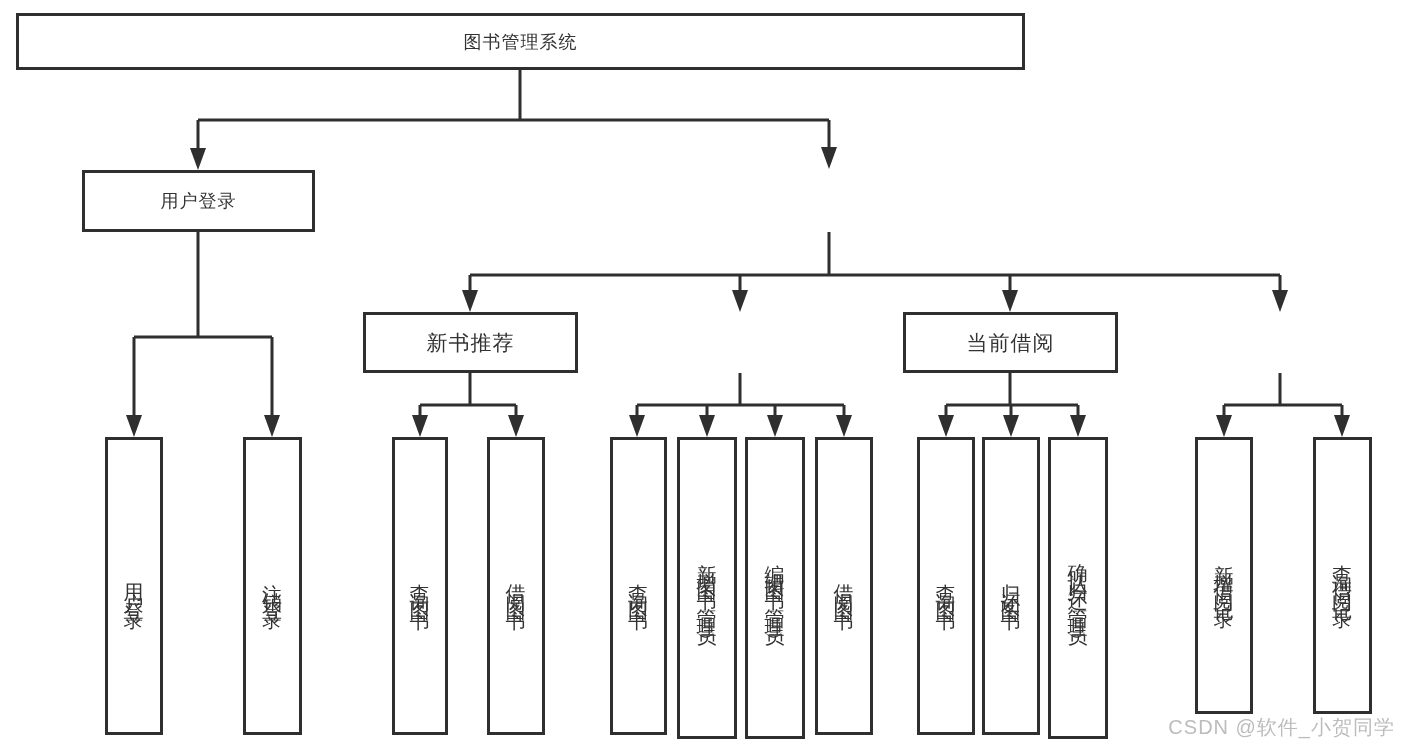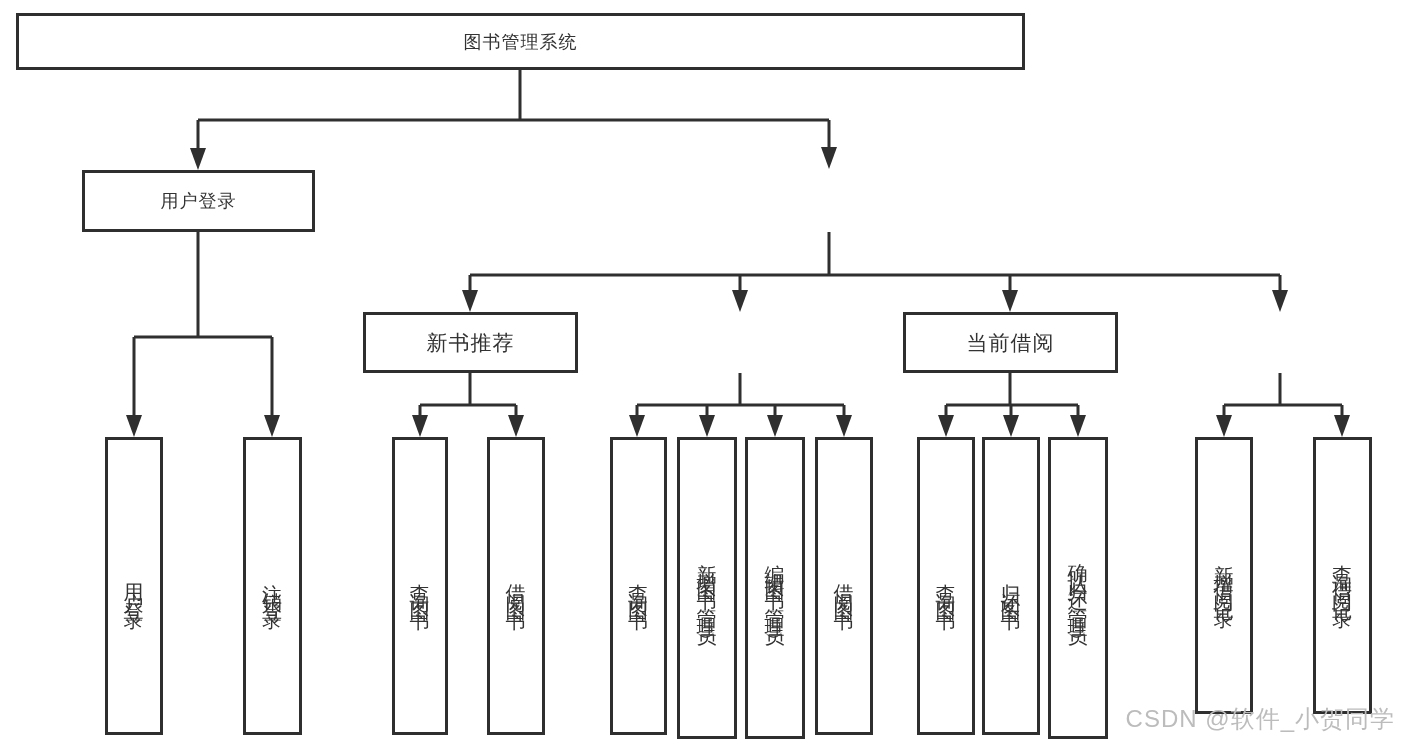--- a/index.html
+++ b/index.html
@@ -44,22 +44,22 @@
   .b1 { left:610px;  width:57px; }
   .b2 { left:677px;  width:60px; }
   .b3 { left:745px;  width:60px; }
   .b4 { left:815px;  width:58px; }
   .c1 { left:917px;  width:58px; }
   .c2 { left:982px;  width:58px; }
   .c3 { left:1048px; width:60px; }
   .d1 { left:1195px; width:58px; }
   .d2 { left:1313px; width:59px; }
   .watermark {
-    position:absolute; right:10px; bottom:12px;
-    font-size:24px; color:#bcbcbc; z-index:5;
+    position:absolute; right:10px; bottom:6px;
+    font-size:20px; color:#bcbcbc; z-index:5;
     letter-spacing:1px; white-space:nowrap;
   }
 </style>
 </head>
 <body>
 
 <div class="stage">
 
   <svg class="connectors" width="1405" height="747" viewBox="0 0 1405 747">
     <path fill="none" stroke="#2f2f2f" stroke-width="3" d="

